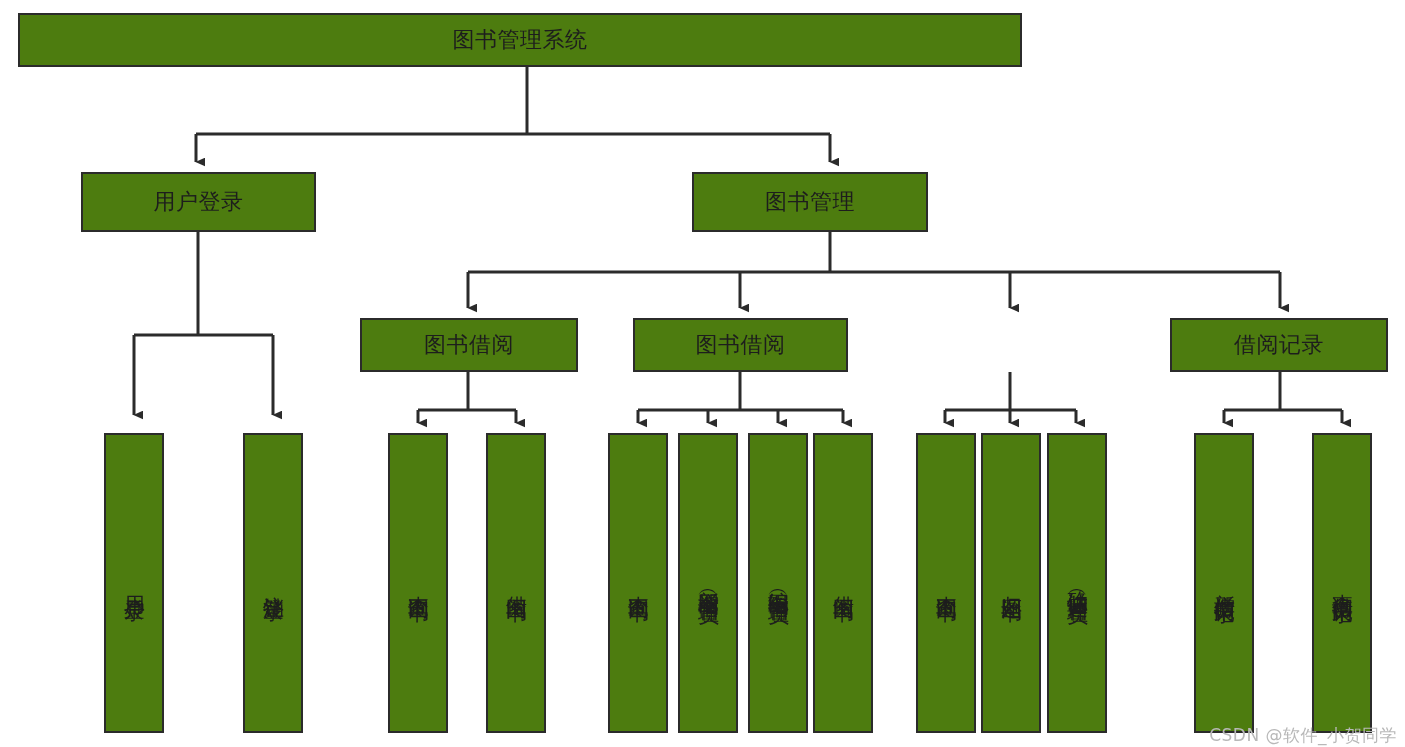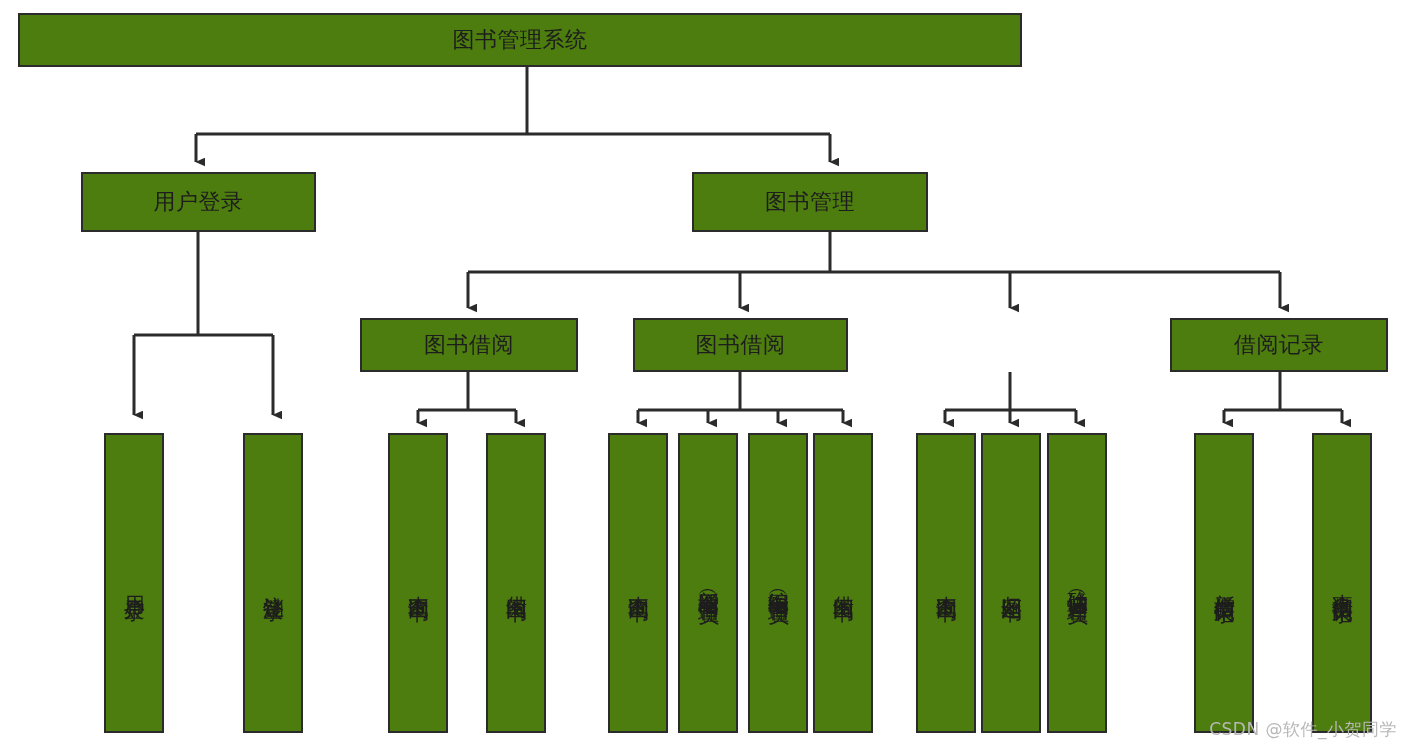--- a/index.html
+++ b/index.html
@@ -50,21 +50,21 @@
     font-size: 21px;
     line-height: 1.28;
     letter-spacing: 2px;
     white-space: normal;
     max-height: 270px;
     text-align: center;
   }
   .watermark {
     position: absolute;
     right: 8px;
-    bottom: 6px;
+    bottom: 0;
     font-size: 17px;
     color: #b8b8b8;
     letter-spacing: 0.5px;
     user-select: none;
     white-space: nowrap;
   }
 </style>
 </head>
 <body>
 

